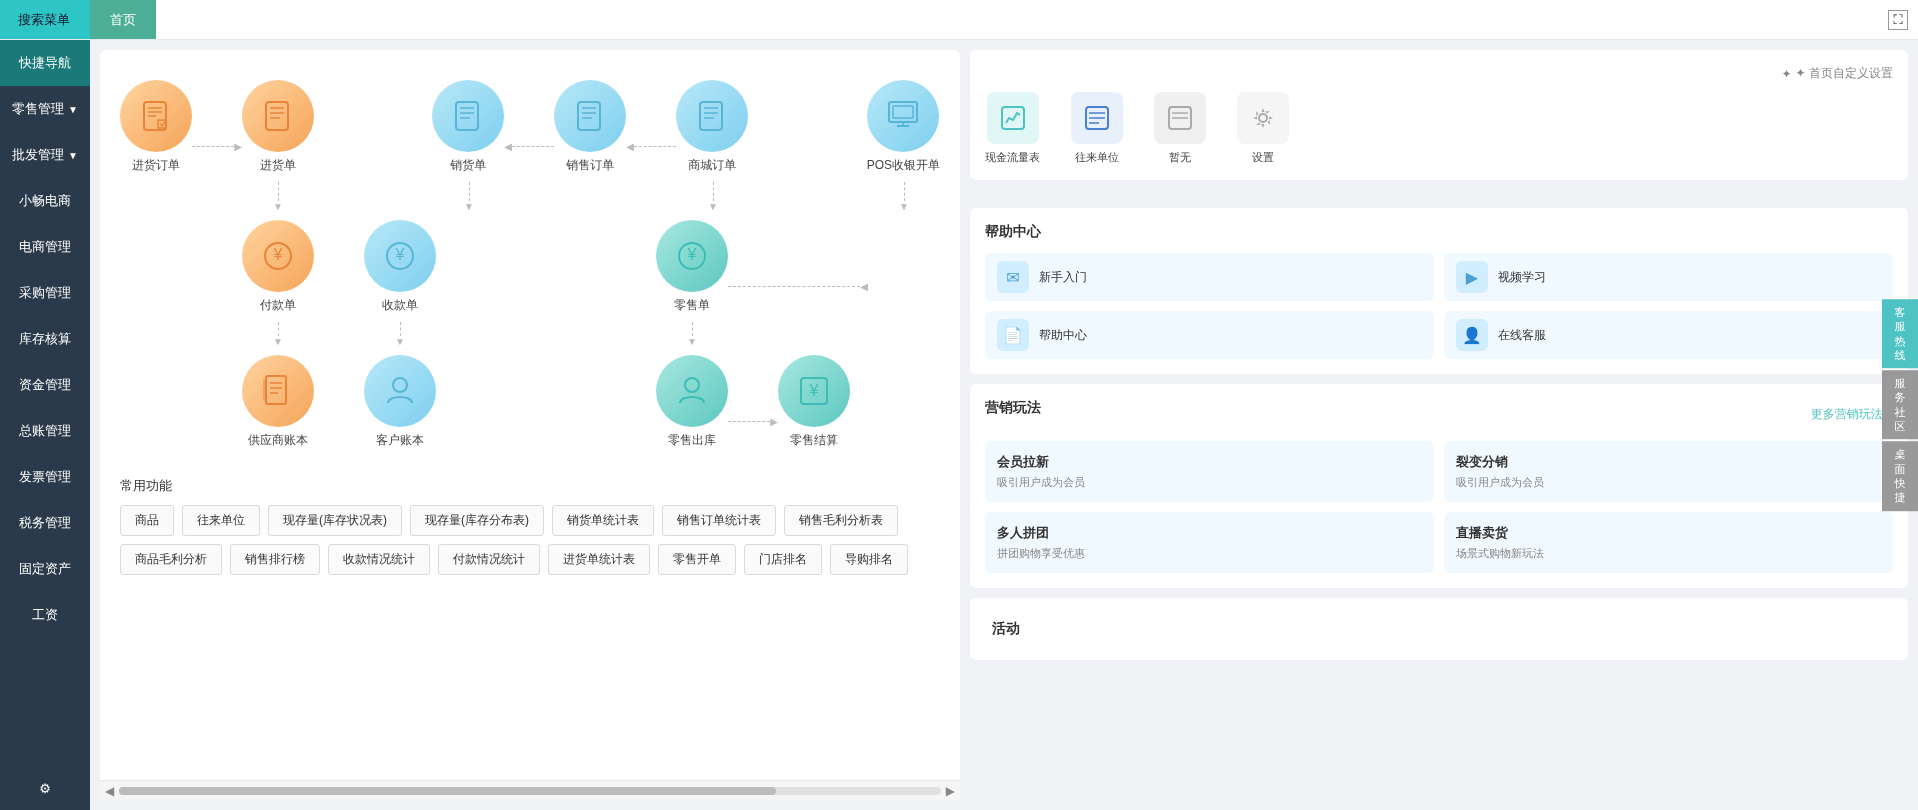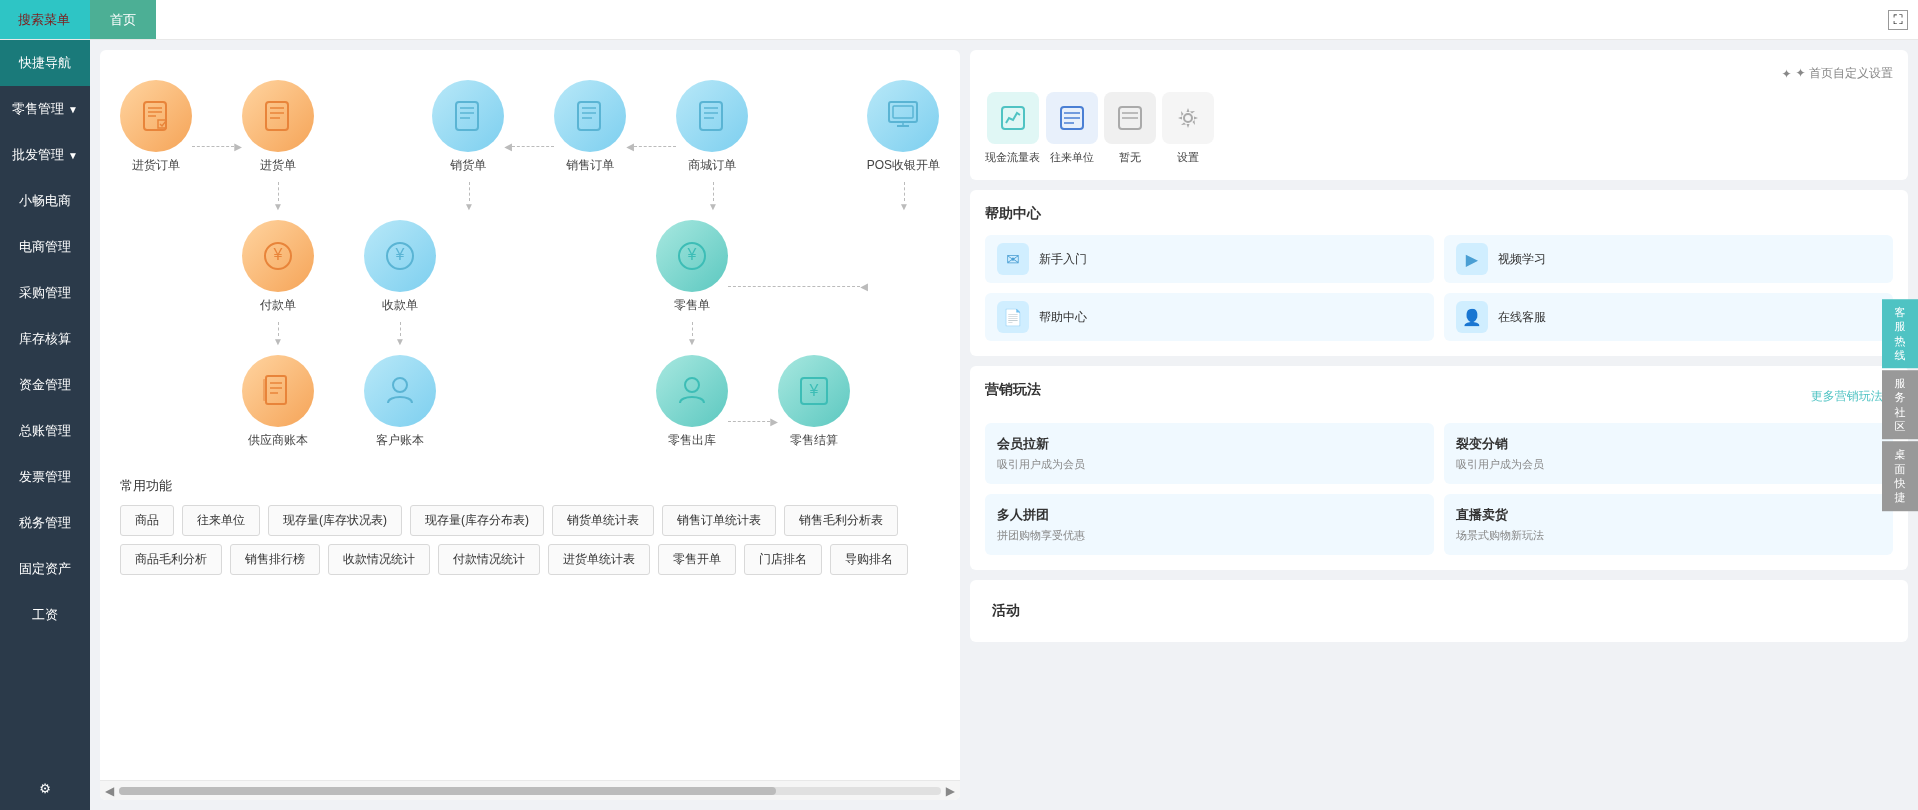--- a/index.html
+++ b/index.html
@@ -1,20 +1,20 @@
 <!DOCTYPE html>
 <html><head>
   <meta charset="utf-8">
   <style>
     * { margin: 0; padding: 0; box-sizing: border-box; }
     body { font-family: 'Microsoft YaHei', sans-serif; font-size: 13px; background: #f0f2f5; display: flex; flex-direction: column; height: 810px; overflow: hidden; }
 
     
     .top-bar { display: flex; align-items: center; background: #fff; height: 40px; border-bottom: 1px solid #e8e8e8; flex-shrink: 0; }
-    .search-menu { background: #2ec5c5; color: #7f1d1d; padding: 0 18px; height: 100%; display: flex; align-items: center; font-size: 13px; cursor: pointer; min-width: 90px; }
+    .search-menu { background: #2ec5c5; color: #0f172a; padding: 0 18px; height: 100%; display: flex; align-items: center; font-size: 13px; cursor: pointer; min-width: 90px; }
     .tab-home { background: #4CAF95; color: #fff; padding: 0 20px; height: 100%; display: flex; align-items: center; font-size: 13px; cursor: pointer; }
     .top-right { margin-left: auto; display: flex; align-items: center; padding-right: 10px; }
     .fullscreen-btn { width: 20px; height: 20px; border: 1px solid #999; display: flex; align-items: center; justify-content: center; cursor: pointer; }
 
     
     .main-layout { display: flex; flex: 1; overflow: hidden; }
 
     
     .sidebar { width: 90px; background: #2b3a4a; color: #fff; display: flex; flex-direction: column; flex-shrink: 0; overflow-y: auto; }
     .sidebar-item { padding: 14px 0; text-align: center; cursor: pointer; font-size: 13px; display: flex; align-items: center; justify-content: center; gap: 4px; position: relative; }
@@ -45,31 +45,31 @@
     .scroll-track { flex: 1; height: 8px; background: #e0e0e0; border-radius: 4px; margin: 0 5px; }
     .scroll-thumb { width: 80%; height: 100%; background: #bbb; border-radius: 4px; }
     .scroll-arrow { color: #888; font-size: 12px; cursor: pointer; }
 
     
     .right-panel { flex: 1; display: flex; flex-direction: column; gap: 0; overflow-y: auto; padding: 10px 10px 10px 0; }
 
     
     .quick-access { background: #fff; border-radius: 6px; padding: 15px; margin-bottom: 10px; }
     .quick-access-header { display: flex; justify-content: flex-end; align-items: center; margin-bottom: 10px; font-size: 12px; color: #888; }
-    .quick-access-icons { display: flex; gap: 6px; }
+    .quick-access-icons { display: flex; gap: 31px; }
     .qa-item { display: flex; flex-direction: column; align-items: center; gap: 6px; cursor: pointer; }
     .qa-icon { width: 52px; height: 52px; border-radius: 8px; display: flex; align-items: center; justify-content: center; font-size: 22px; }
     .qa-icon-teal { background: #e0f7f5; color: #4fc3c3; }
     .qa-icon-blue { background: #e8f0fb; color: #4a7fd4; }
     .qa-icon-gray { background: #f0f0f0; color: #999; }
     .qa-icon-lightgray { background: #f5f5f5; color: #aaa; }
     .qa-label { font-size: 11px; color: #444; text-align: center; }
 
     
-    .help-section { background: #fff; border-radius: 6px; padding: 15px; margin-bottom: 10px; }
+    .help-section { background: #fff; border-radius: 6px; padding: 15px; margin-bottom: 10px; margin-top: 18px; }
     .section-header { font-size: 14px; font-weight: bold; color: #333; margin-bottom: 12px; }
     .help-grid { display: grid; grid-template-columns: 1fr 1fr; gap: 10px; }
     .help-item { display: flex; align-items: center; gap: 10px; padding: 8px 12px; background: #f0f9ff; border-radius: 6px; cursor: pointer; }
     .help-icon { width: 32px; height: 32px; background: #d0eeff; border-radius: 6px; display: flex; align-items: center; justify-content: center; color: #4a9fd4; font-size: 16px; }
     .help-text { font-size: 12px; color: #333; }
 
     
     .marketing-section { background: #fff; border-radius: 6px; padding: 15px; margin-bottom: 10px; }
     .marketing-header { display: flex; justify-content: space-between; align-items: center; margin-bottom: 12px; }
     .more-link { font-size: 12px; color: #4fc3c3; cursor: pointer; }

